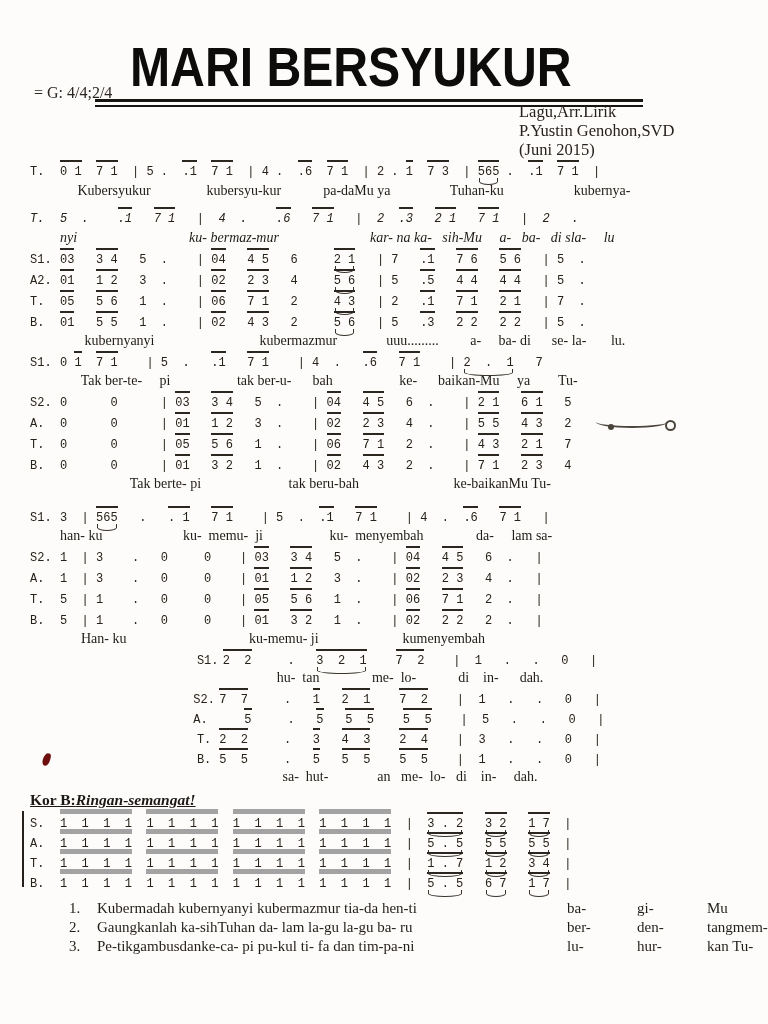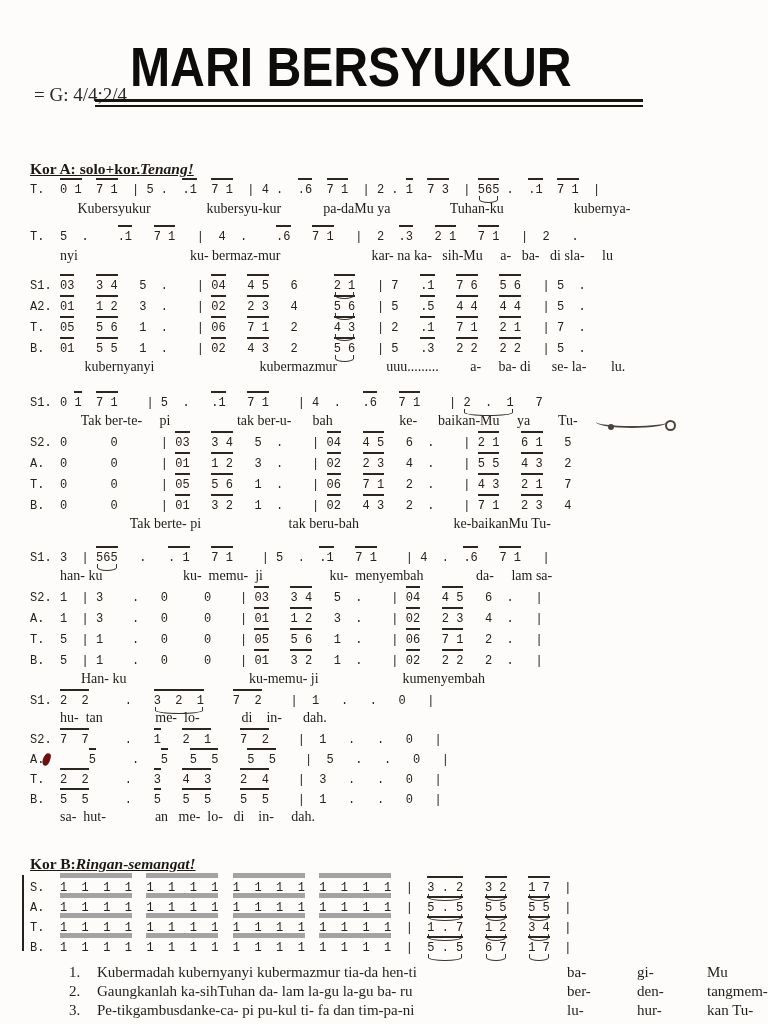--- a/index.html
+++ b/index.html
@@ -1,30 +1,30 @@
 <!DOCTYPE html>
 <html><head>
 <meta charset="utf-8">
 <style>
   html,body{margin:0;padding:0;background:#ffffff;}
   .page{position:relative;width:768px;height:1024px;background:#fdfcfa;overflow:hidden;color:#221e1a;}
   .title{position:absolute;left:130px;top:34px;font-family:"Liberation Sans",sans-serif;font-weight:900;
          font-size:56px;letter-spacing:0px;transform:scaleX(.86);transform-origin:left center;
          white-space:nowrap;color:#0e0c0a;}
-  .keysig{position:absolute;left:34px;top:84px;font-family:"Liberation Serif",serif;font-size:19px;color:#2b2622;}
+  .keysig{position:absolute;left:34px;top:84px;font-family:"Liberation Serif",serif;font-size:16px;color:#2b2622;}
   .rule{position:absolute;left:95px;top:99px;width:548px;height:3px;border-top:3px solid #171512;border-bottom:2px solid #171512;}
   .credits{position:absolute;left:519px;top:102px;font-family:"Liberation Serif",serif;font-size:16.5px;line-height:19px;color:#26211c;}
   .score{position:absolute;left:30px;top:160px;width:730px;}
   .system{margin:0;}
   .system:nth-child(1){margin-bottom:6px;}
-  .system:nth-child(2){margin-bottom:8px;}
+  .system:nth-child(2){font-style:italic;}
   .system:nth-child(3){margin-bottom:0;}
-  .system:nth-child(4){margin-bottom:12px;margin-top:14px;}
+  .system:nth-child(4){margin-bottom:12px;}
   .system:nth-child(5){}
-  .system:nth-child(6){margin-bottom:28px;}
+  .system:nth-child(6){margin-bottom:4px;text-align:center;}
   .system:nth-child(7){margin-bottom:10px;}
   .sec-heading{font-family:"Liberation Serif",serif;font-weight:bold;font-size:15.5px;height:18px;line-height:17px;
                text-decoration:underline;color:#1c1814;}
   .sec-heading .it{font-style:italic;}
   .nrow{font-family:"Liberation Mono","DejaVu Sans Mono",monospace;font-size:12px;height:22px;line-height:20px;
         white-space:pre;color:#272219;}
   .sys-satb .nrow{height:21px;}
   .sys-satb6 .nrow{height:20px;}
   .sys-korb .nrow{height:20px;}
   .lbl{display:inline-block;width:30px;white-space:pre;}
@@ -50,23 +50,27 @@
   .pen-line::before{content:"";position:absolute;left:12px;bottom:-4px;width:6px;height:6px;background:#4a443c;border-radius:50%;}
   .pen-line::after{content:"";position:absolute;right:-8px;bottom:-5px;width:7px;height:7px;border:2px solid #4a443c;border-radius:50%;}
 </style>
 </head>
 <body>
 
 <div class="page">
   <div class="title">MARI BERSYUKUR</div>
   <div class="keysig">= G: 4/4;2/4</div>
   <div class="rule"></div>
+  <div class="credits">
+    <div>Lagu,Arr.Lirik</div>
+    <div>P.Yustin Genohon,SVD</div>
+    <div>(Juni 2015)</div>
+  </div>
   <div class="score" id="score">
       <div class="system sys-solo">
-        <div class="sec-heading"><span>Kor A: solo+kor.</span><span class="it">Tenang!</span></div>
         <div class="nrow"><span class="lbl">T.</span><span class="seg seg-b">0 1</span><span class="seg seg-p">  </span><span class="seg seg-b">7 1</span><span class="seg seg-p">  | </span><span class="seg seg-p">5</span><span class="seg seg-p"> .  </span><span class="seg seg-b">.1</span><span class="seg seg-p">  </span><span class="seg seg-b">7 1</span><span class="seg seg-p">  | </span><span class="seg seg-p">4</span><span class="seg seg-p"> .  </span><span class="seg seg-b">.6</span><span class="seg seg-p">  </span><span class="seg seg-b">7 1</span><span class="seg seg-p">  | </span><span class="seg seg-p">2</span><span class="seg seg-p"> . </span><span class="seg seg-b">1</span><span class="seg seg-p">  </span><span class="seg seg-b">7 3</span><span class="seg seg-p">  | </span><span class="seg seg-s">565</span><span class="seg seg-p"> .  </span><span class="seg seg-b">.1</span><span class="seg seg-p">  </span><span class="seg seg-b">7 1</span><span class="seg seg-p">  |</span></div>
         <div class="lrow">     Kubersyukur                kubersyu-kur            pa-daMu ya                 Tuhan-ku                    kubernya-</div>
       </div>
       <div class="system sys-solo">
         <div class="nrow"><span class="lbl">T.</span><span class="seg seg-p">5</span><span class="seg seg-p">  .    </span><span class="seg seg-b">.1</span><span class="seg seg-p">   </span><span class="seg seg-b">7 1</span><span class="seg seg-p">   |  </span><span class="seg seg-p">4</span><span class="seg seg-p">  .    </span><span class="seg seg-b">.6</span><span class="seg seg-p">   </span><span class="seg seg-b">7 1</span><span class="seg seg-p">   |  </span><span class="seg seg-p">2</span><span class="seg seg-p">  </span><span class="seg seg-b">.3</span><span class="seg seg-p">   </span><span class="seg seg-b">2 1</span><span class="seg seg-p">   </span><span class="seg seg-b">7 1</span><span class="seg seg-p">   |  </span><span class="seg seg-p">2</span><span class="seg seg-p">   .</span></div>
         <div class="lrow">nyi                                ku- bermaz-mur                          kar- na ka-   sih-Mu     a-   ba-   di sla-     lu</div>
       </div>
       <div class="system sys-satb">
         <div class="nrow"><span class="lbl">S1.</span><span class="seg seg-b">03</span><span class="seg seg-p">   </span><span class="seg seg-b">3 4</span><span class="seg seg-p">   </span><span class="seg seg-p">5</span><span class="seg seg-p">  .</span><span class="seg seg-p">    | </span><span class="seg seg-b">04</span><span class="seg seg-p">   </span><span class="seg seg-b">4 5</span><span class="seg seg-p">   </span><span class="seg seg-p">6</span><span class="seg seg-p">     </span><span class="seg seg-s">2 1</span><span class="seg seg-p">   | </span><span class="seg seg-p">7</span><span class="seg seg-p">   </span><span class="seg seg-b">.1</span><span class="seg seg-p">   </span><span class="seg seg-b">7 6</span><span class="seg seg-p">   </span><span class="seg seg-b">5 6</span><span class="seg seg-p">   | </span><span class="seg seg-p">5</span><span class="seg seg-p">  .</span></div>
         <div class="nrow"><span class="lbl">A2.</span><span class="seg seg-b">01</span><span class="seg seg-p">   </span><span class="seg seg-b">1 2</span><span class="seg seg-p">   </span><span class="seg seg-p">3</span><span class="seg seg-p">  .</span><span class="seg seg-p">    | </span><span class="seg seg-b">02</span><span class="seg seg-p">   </span><span class="seg seg-b">2 3</span><span class="seg seg-p">   </span><span class="seg seg-p">4</span><span class="seg seg-p">     </span><span class="seg seg-s">5 6</span><span class="seg seg-p">   | </span><span class="seg seg-p">5</span><span class="seg seg-p">   </span><span class="seg seg-b">.5</span><span class="seg seg-p">   </span><span class="seg seg-b">4 4</span><span class="seg seg-p">   </span><span class="seg seg-b">4 4</span><span class="seg seg-p">   | </span><span class="seg seg-p">5</span><span class="seg seg-p">  .</span></div>

